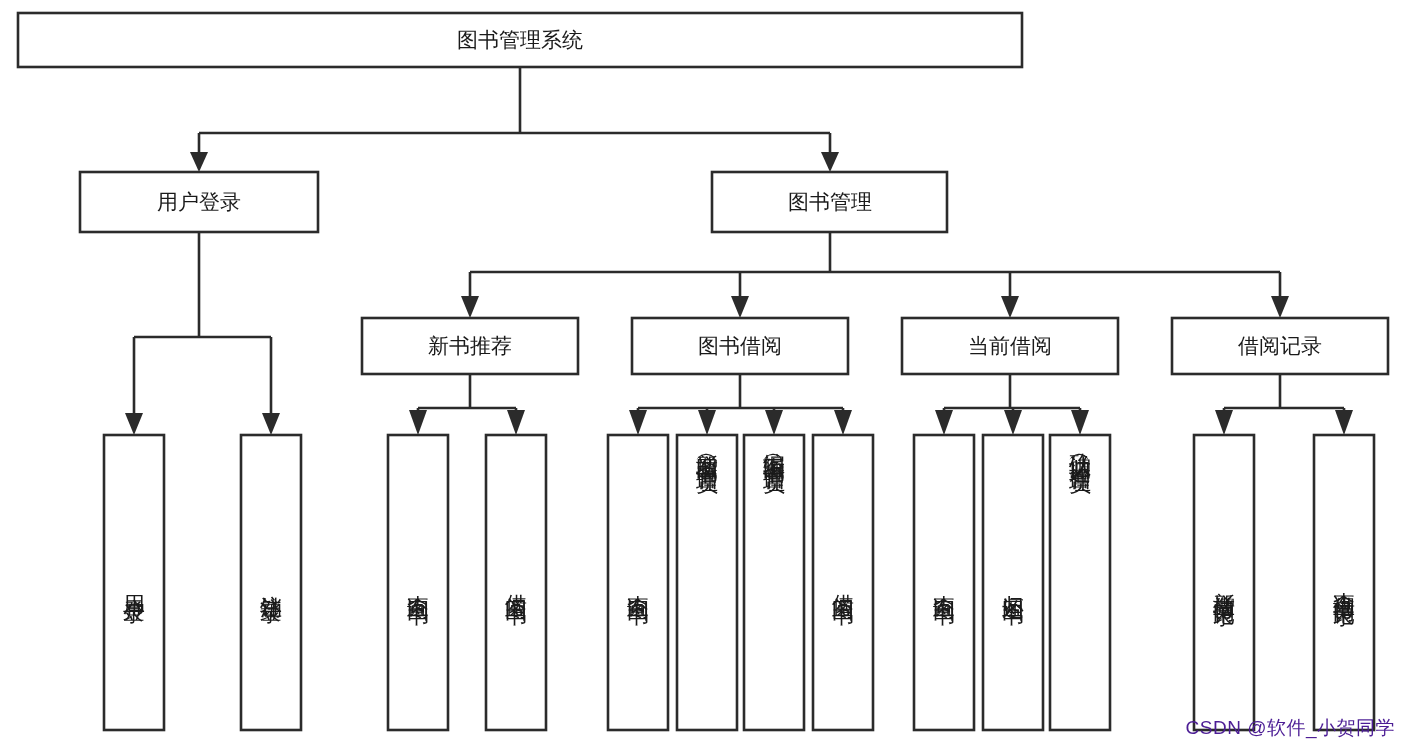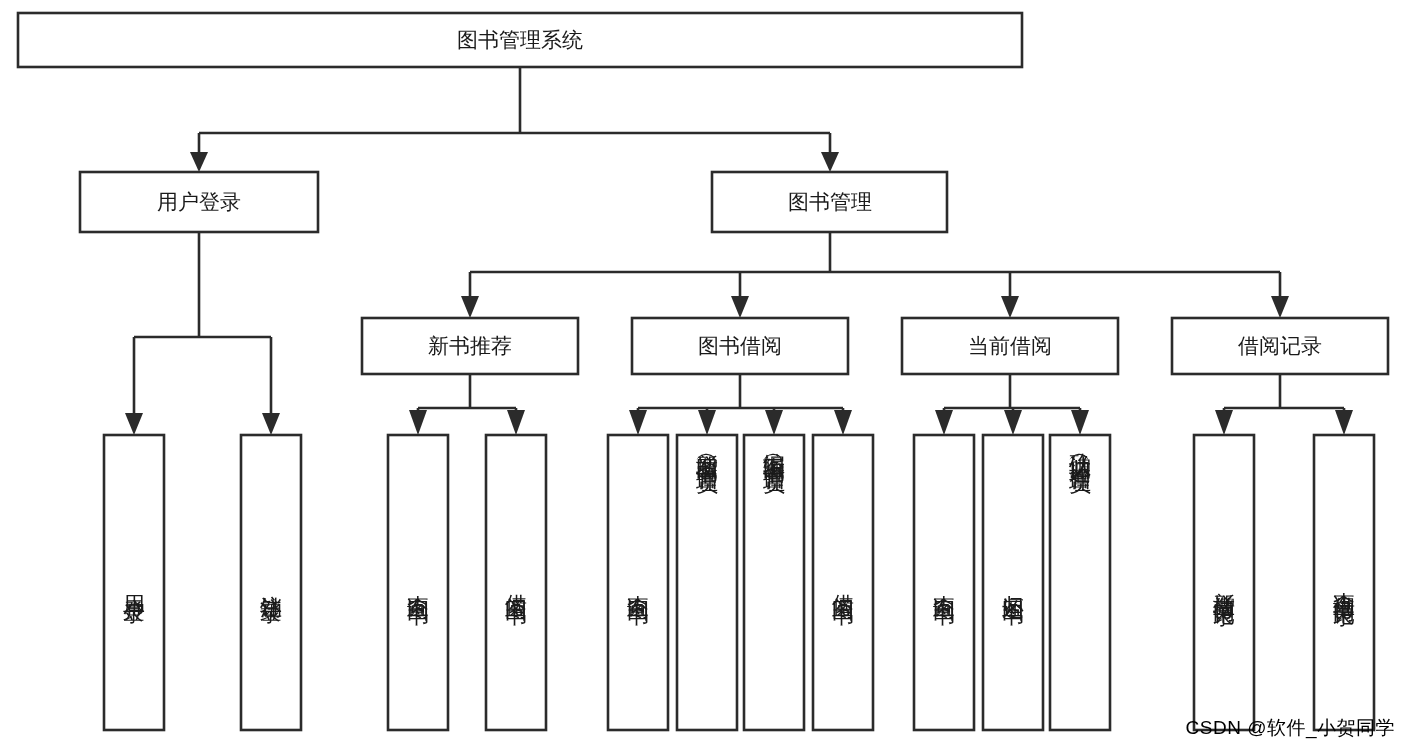--- a/index.html
+++ b/index.html
@@ -66,21 +66,21 @@
     color: #1a1a1a;
     white-space: nowrap;
     text-align: center;
   }
   .watermark {
     position: absolute;
     right: 10px;
     bottom: 6px;
     font-family: "Liberation Sans", sans-serif;
     font-size: 19px;
-    color: #000000;
+    color: #4c1d95;
     white-space: nowrap;
     letter-spacing: 0.5px;
   }
 </style>
 </head>
 <body>
 
 <div id="diagram-root">
 
   <svg class="diagram-canvas" viewBox="0 0 1405 747">

